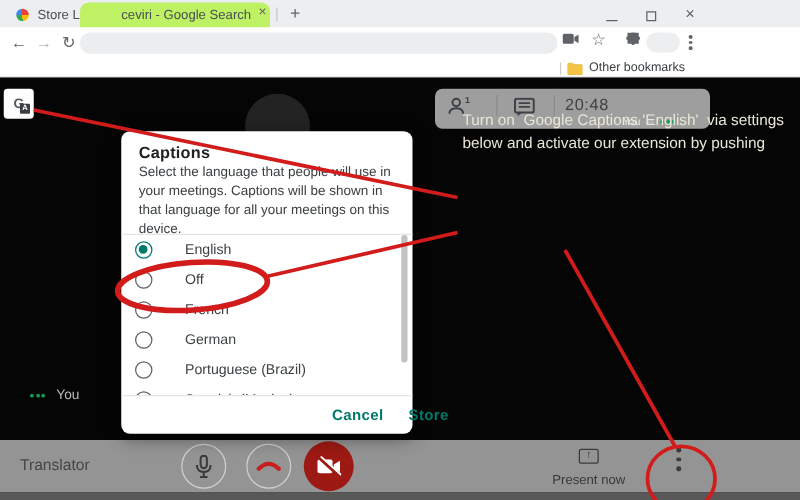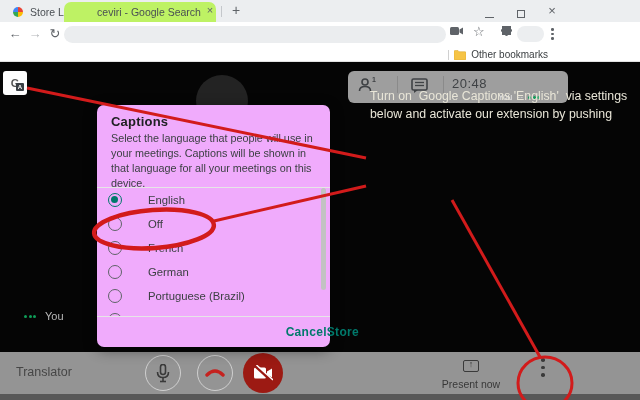--- a/index.html
+++ b/index.html
@@ -47,33 +47,33 @@
 
   .meet-topbar { position:absolute; left:348px; top:9px; width:220px; height:32px; background:#9e9e9e; border-radius:6px; }
   .mt-sep { position:absolute; top:5px; width:1px; height:17px; background:#8a8a8a; }
   .mt-time { position:absolute; left:452px; top:14px; font-size:13px; color:#3f4245; letter-spacing:.5px; }
   .mt-you { position:absolute; left:498px; top:30px; font-size:8.5px; color:#e8e8e8; display:flex; gap:5px; align-items:center; }
   .mt-you .dashes { color:#d4d4d4; }
   .dots3 { display:flex; gap:1.5px; }
   .dots3 i { width:3px; height:3px; border-radius:50%; background:#0f9d58; }
 
   
-  .dialog { position:absolute; left:97px; top:43px; width:233px; height:242px; background:#f0abfc; border-radius:7px;
+  .dialog { position:absolute; left:97px; top:43px; width:233px; height:242px; background:#ffffff; border-radius:7px;
     box-shadow:0 3px 14px rgba(0,0,0,.45); z-index:5;padding-left:40px; }
   .dlg-title { position:absolute; left:14px; top:9px; font-size:13px; font-weight:bold; color:#202124; letter-spacing:.2px; }
   .dlg-desc { position:absolute; left:14px; top:26px; width:208px; font-size:10.8px; line-height:15px; color:#3c4043; }
   .dlg-divider { position:absolute; left:0; width:233px; height:1px; background:#e6e6e6; }
   .dlg-list { position:absolute; left:0; top:83px; width:233px; height:128px; overflow:hidden; }
   .option { position:relative; height:24px; display:flex; align-items:center; padding-left:11px; }
   .radio { width:14px; height:14px; border:1.6px solid #5f6368; border-radius:50%; flex:0 0 auto; position:relative; }
   .option.selected .radio { border-color:#00796b; }
   .option.selected .radio::after { content:""; position:absolute; left:2.2px; top:2.2px; width:7px; height:7px; border-radius:50%; background:#00796b; }
   .opt-label { margin-left:26px; font-size:11.3px; color:#3c4043; }
   .dlg-scroll { position:absolute; right:4px; top:83px; width:5px; height:102px; background:#c2c2c2; border-radius:3px; }
-  .dlg-actions { position:absolute; left:0; bottom:0; width:278px; height:30px; display:flex; justify-content:flex-end; align-items:center; padding-right:16px; }
+  .dlg-actions { position:absolute; left:0; bottom:0; width:278px; height:30px; display:flex; justify-content:flex-end; align-items:center; gap:20px; padding-right:16px; }
   .dlg-btn { font-size:12px; font-weight:bold; color:#00796b; letter-spacing:.3px; }
 
   .you-left { position:absolute; left:24px; top:248px; display:flex; align-items:center; gap:9px; }
   .you-left .lbl { font-size:11px; color:#b9b9b9; }
 
   
   .meet-bottombar { position:absolute; left:0; top:290px; width:640px; height:42px; background:#949494; }
   .self-name { position:absolute; left:16px; top:13px; font-size:12.5px; color:#464646; }
   .ctl { position:absolute; top:3px; width:36px; height:36px; border-radius:50%; border:1.5px solid rgba(255,255,255,.55); display:flex; align-items:center; justify-content:center; }
   .ctl-mic { left:145px; } .ctl-phone { left:197px; }

